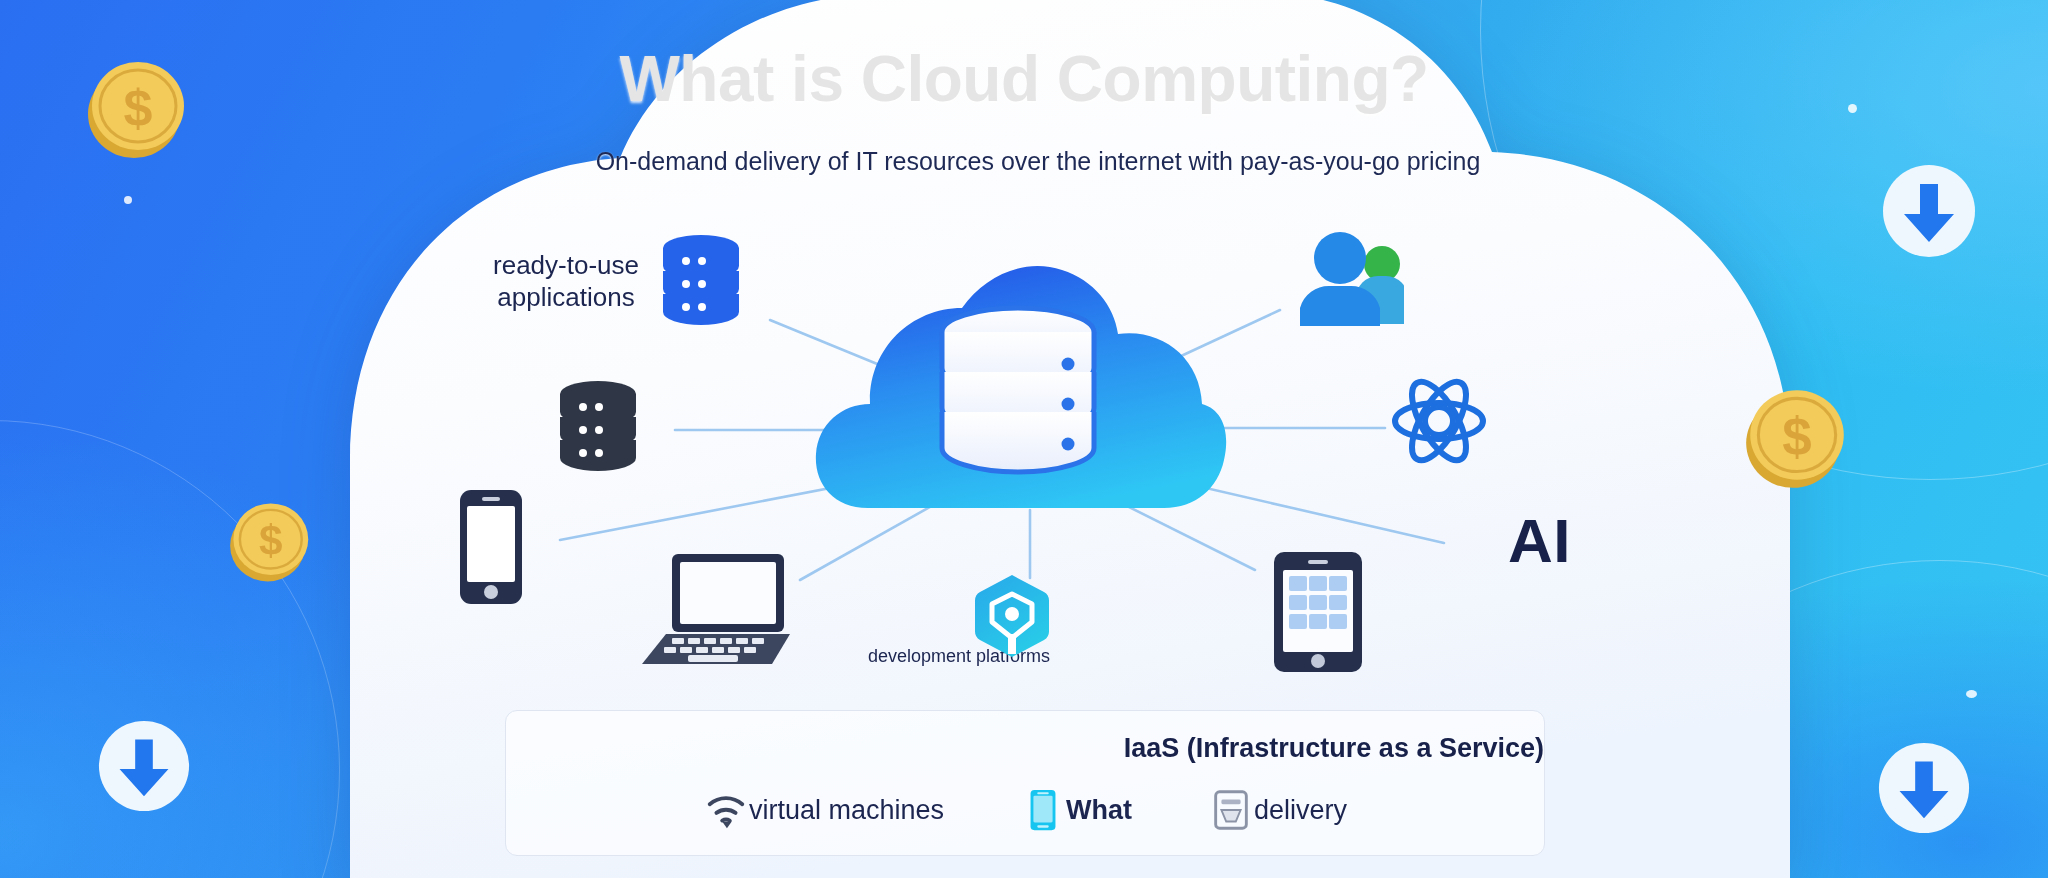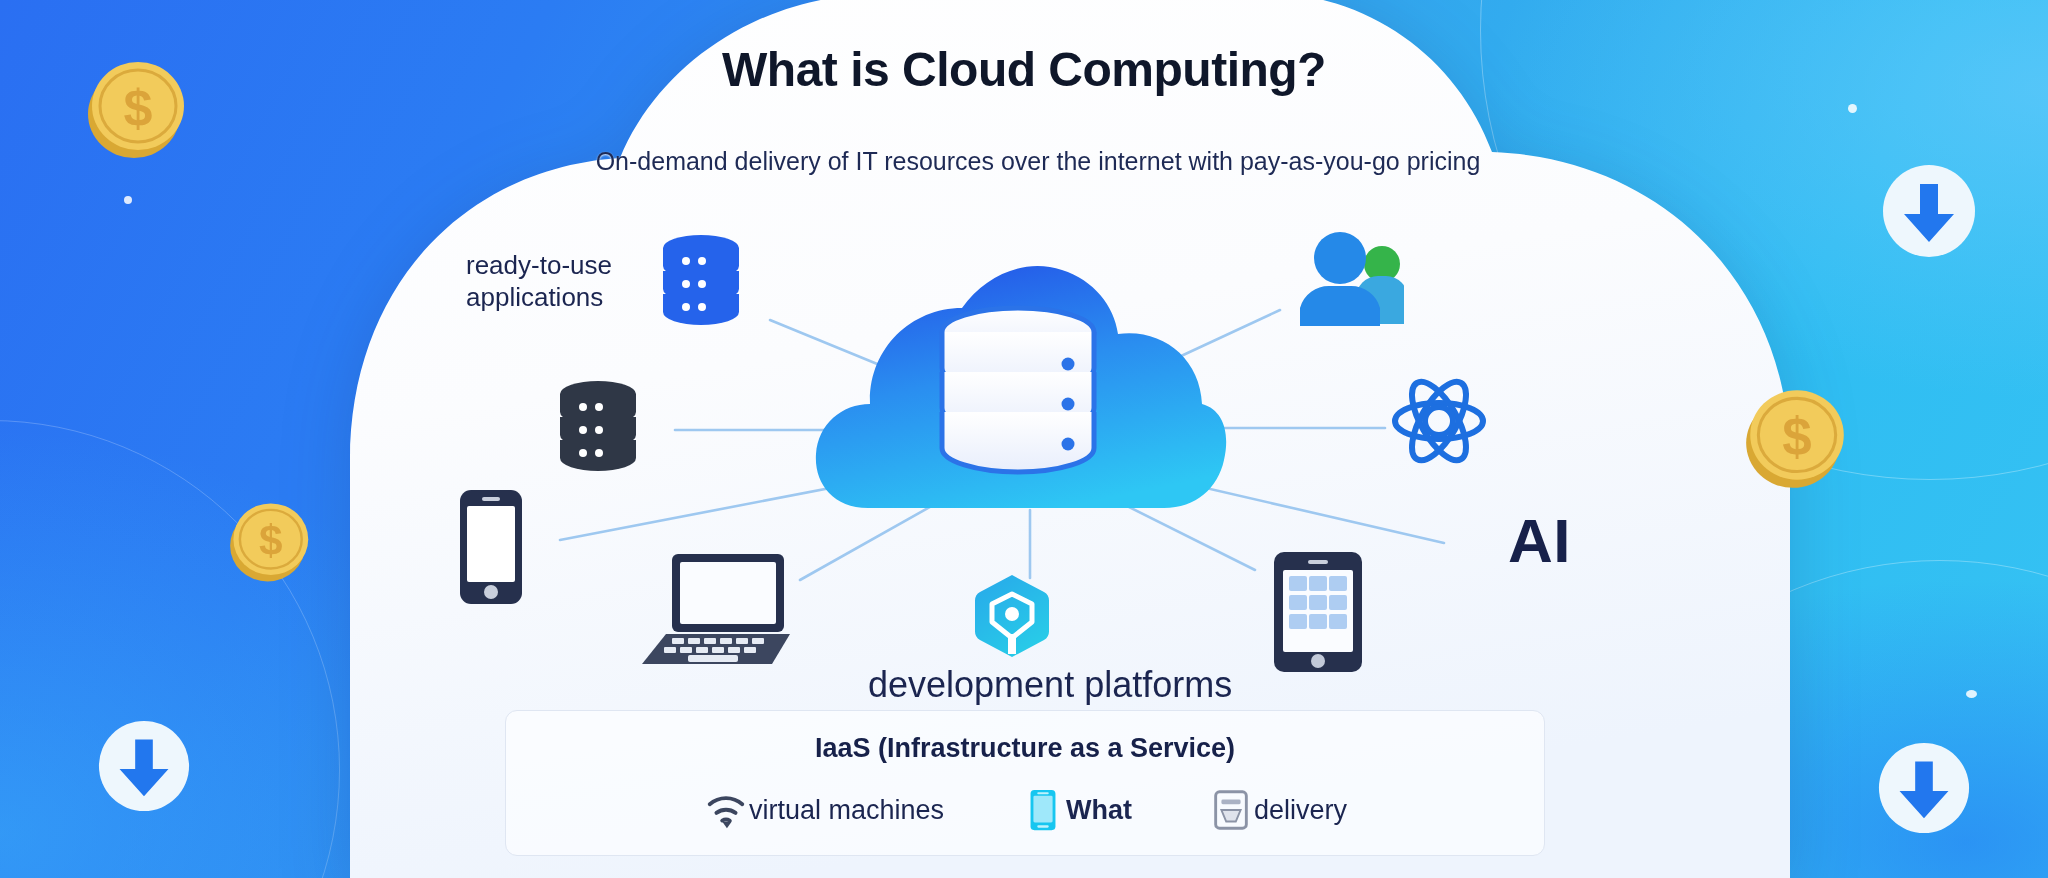--- a/index.html
+++ b/index.html
@@ -33,60 +33,60 @@
     position:absolute; left:100px; top:-10px; width:1848px; height:898px;
     filter:drop-shadow(0 12px 34px rgba(10,40,110,.18));
   }
   #cloud-card svg { display:block; width:100%; height:100%; }
 
   
   #content { position:absolute; inset:0; }
 
   #title {
     position:absolute; left:0; right:0; top:42px; text-align:center;
-    font-size:48px; font-weight:700; color:#0f172a; letter-spacing:-.5px;
+    font-size:64px; font-weight:700; color:#e5e5e5; letter-spacing:-.5px;
     text-shadow:0 2px 3px rgba(255,255,255,.85);
   }
   #subtitle {
     position:absolute; left:0; right:0; top:147px; text-align:center;
     font-size:25px; font-weight:400; color:#1e2a55;
     text-shadow:0 1px 2px rgba(255,255,255,.9);
     padding-left:28px;
   }
 
   .label { position:absolute; color:#17214a; white-space:nowrap; }
 
   #saas-label {
     left:820px; top:216px; font-size:27px; color:#1b2550;
   }
   #saas-label b { font-weight:700; }
 
   #ready-label {
     left:466px; top:250px; font-size:26px; line-height:1.22;
-    text-align:left; white-space:normal; width:200px; color:#1b2550;
-  }
-
-  #devplat-label { left:868px; top:664px; font-size:36px; color:#1b2550; }
+    text-align:center; white-space:normal; width:200px; color:#1b2550;
+  }
+
+  #devplat-label { left:868px; top:646px; font-size:18px; color:#1b2550; }
 
   #ai-label {
     left:1489px; top:505px; font-size:62px; font-weight:700;
     color:#17214a; letter-spacing:.5px;margin-left:19px;
   }
 
   
   #lines { position:absolute; inset:0; pointer-events:none; }
 
   
   #iaas-panel {
     position:absolute; left:505px; top:710px; width:1040px; height:146px;
     background:rgba(252,253,255,.72);
     border:1px solid #dfe6f2; border-radius:12px;
   }
   #iaas-title {
-    position:absolute; left:0; right:0; top:22px; text-align:center;
+    position:absolute; left:0; right:0; top:22px; text-align:right;
     font-size:27px; font-weight:700; color:#17214a;
   }
   #iaas-items {
     position:absolute; left:0; right:0; top:76px;
     display:flex; justify-content:center; align-items:center; gap:76px;
   }
   .iaas-item { display:flex; align-items:center; }
   .iaas-item .t { font-size:27px; color:#1b2550; }
   .iaas-item .ic { width:46px; height:46px; display:block; }
 

